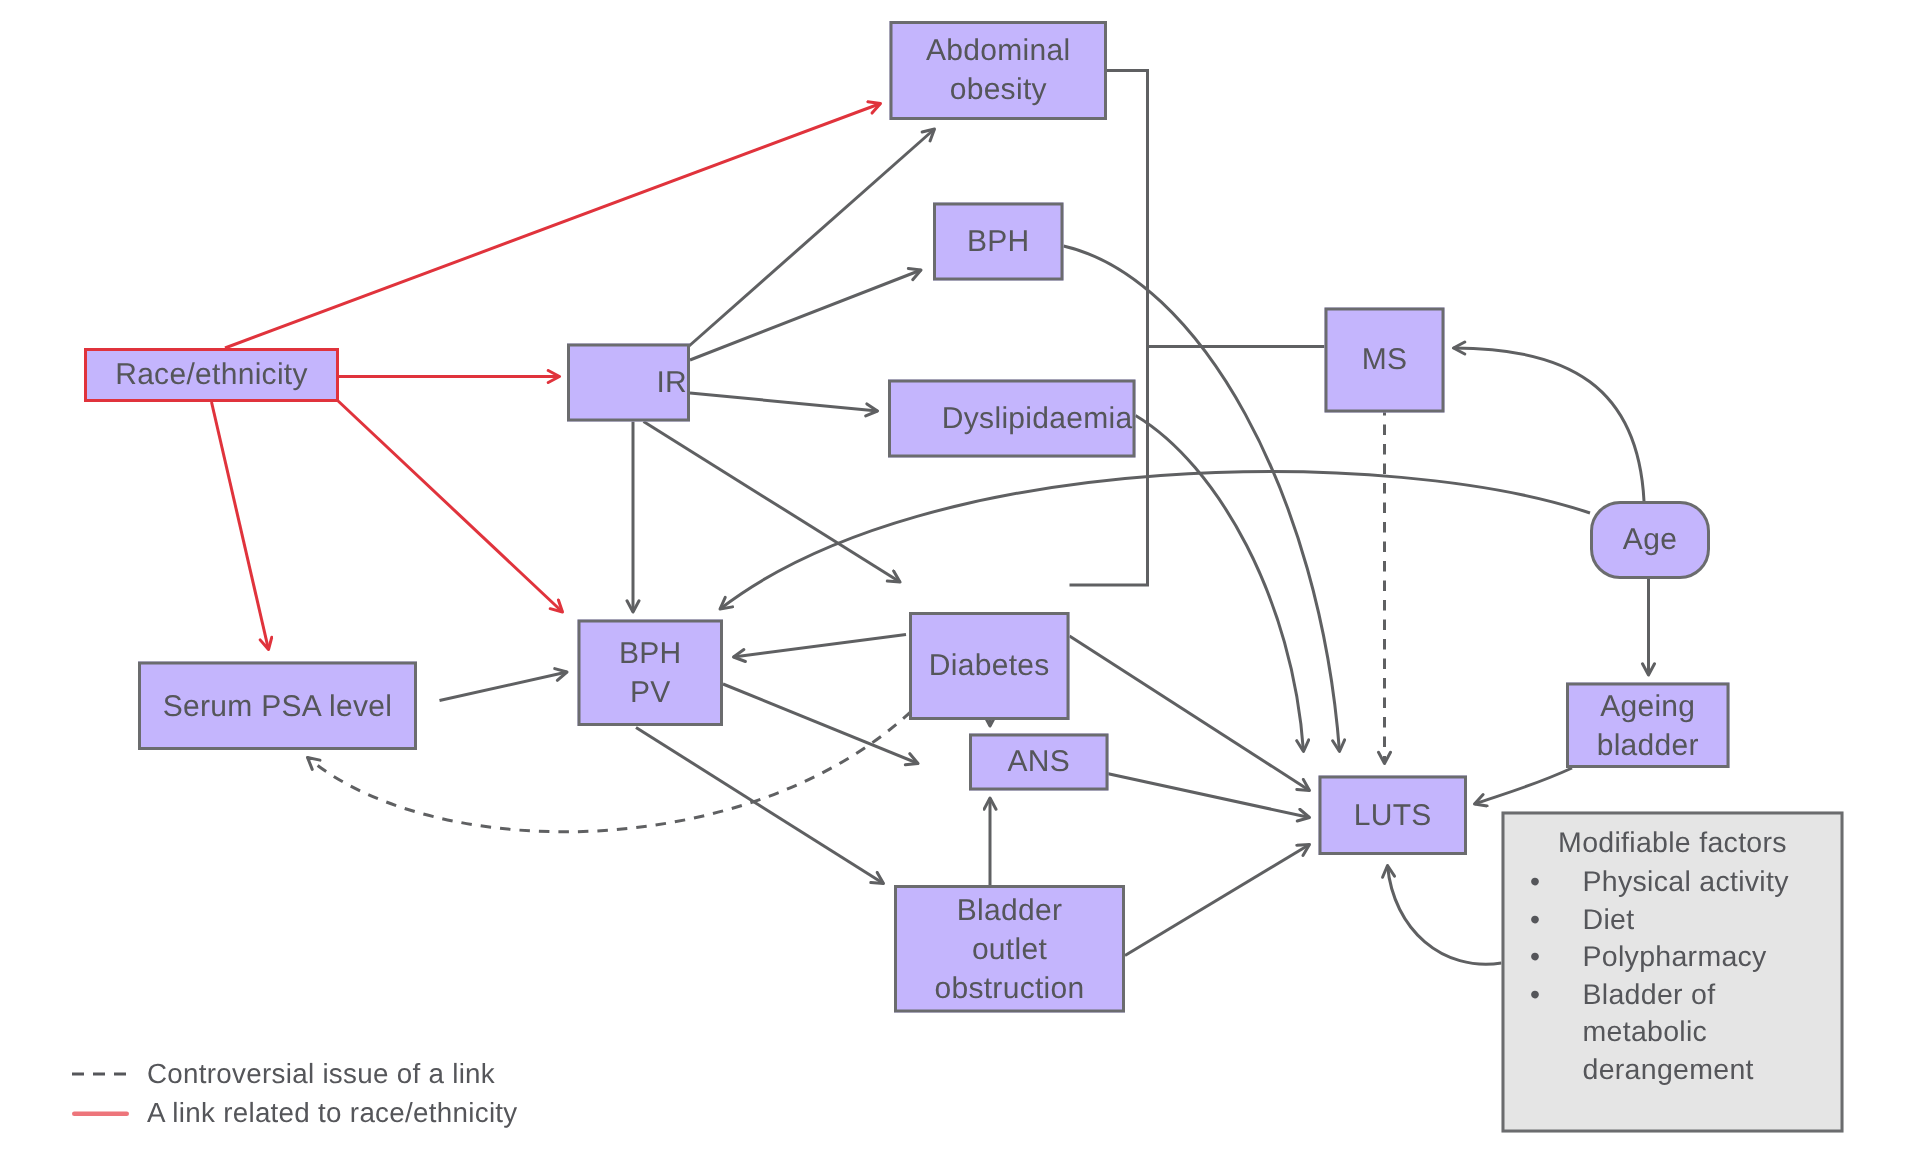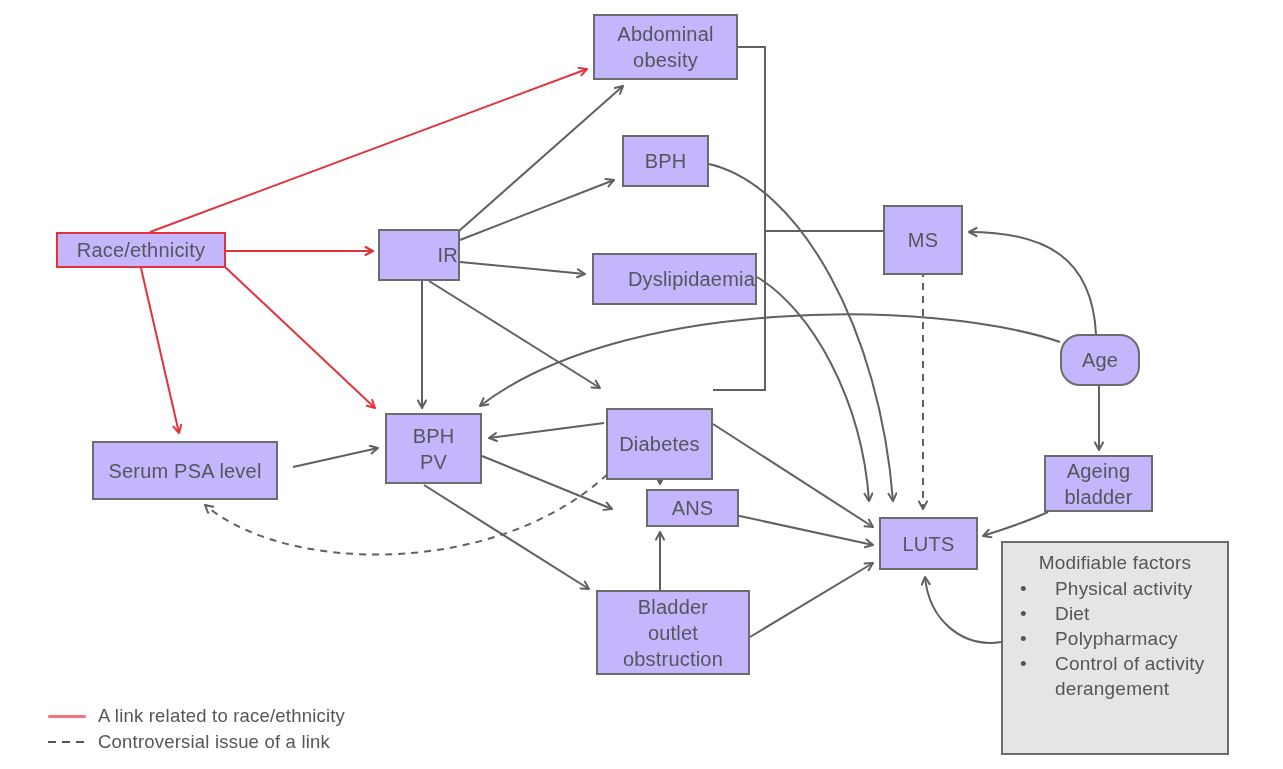--- a/index.html
+++ b/index.html
@@ -145,28 +145,28 @@
 outlet
 obstruction</span>
   </div>
 
   <div class="factors">
     <div class="factors-title">Modifiable factors</div>
     <ul>
       <li>Physical activity</li>
       <li>Diet</li>
       <li>Polypharmacy</li>
-      <li>Control of activity derangement</li>
+      <li>Bladder of metabolic derangement</li>
     </ul>
   </div>
 
   <div class="legend">
     <div class="legend-row">
+      <span class="swatch dashed"></span>
+      <span class="legend-label">Controversial issue of a link</span>
+    </div>
+    <div class="legend-row">
       <span class="swatch redline"></span>
       <span class="legend-label">A link related to race/ethnicity</span>
-    </div>
-    <div class="legend-row">
-      <span class="swatch dashed"></span>
-      <span class="legend-label">Controversial issue of a link</span>
     </div>
   </div>
 
 </div>
 
 </body></html>

